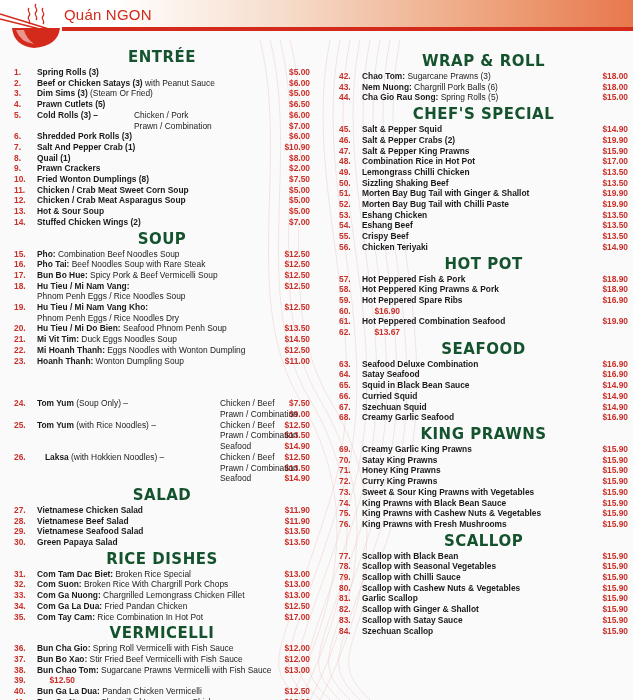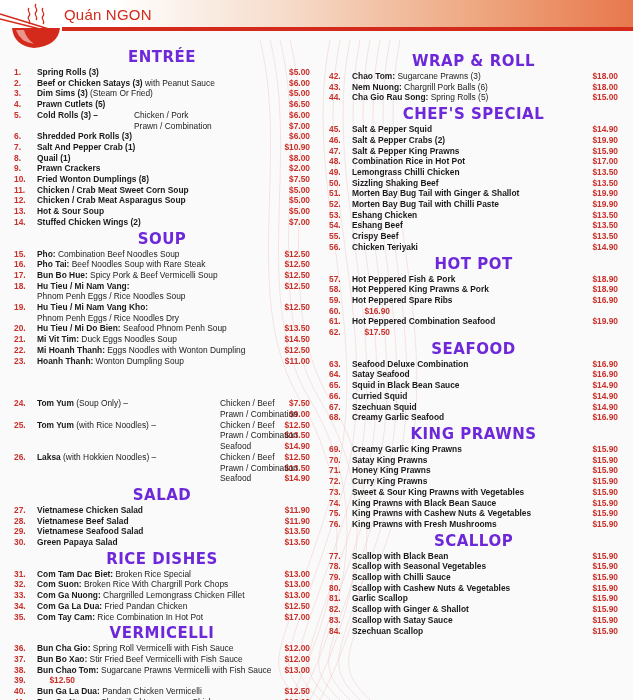--- a/index.html
+++ b/index.html
@@ -22,23 +22,23 @@
     position: absolute; left: 62px; top: 27px; width: 571px; height: 4px;
     background: #d42a1c; z-index: 2;
   }
   .logo { position: absolute; left: 0; top: 0; width: 64px; height: 50px; z-index: 3; }
   .brand {
     position: absolute; left: 64px; top: 6px; z-index: 3;
     font-size: 15px; color: #d42a1c; font-weight: normal; letter-spacing: 0.2px; text-align: center;
   }
   .col { position: absolute; top: 46px; z-index: 2; }
   .col.left { left: 14px; width: 296px; }
-  .col.right { left: 329px; width: 289px; top: 50px; }
+  .col.right { left: 339px; width: 289px; top: 50px; }
   .section-title {
-    text-align: center; color: #6d28d9; font-weight: bold;
+    text-align: center; color: #14532d; font-weight: bold;
     font-family: "DejaVu Sans", sans-serif; letter-spacing: 0.5px;
     font-size: 15px; line-height: 17px; margin: 3px 0 1px 0; text-transform: uppercase;
     transform: scaleY(1.05);
   }
   .item {
     display: flex; align-items: flex-start;
     font-size: 8.4px; line-height: 10.7px; color: #1a1a1a;
   }
   .num { width: 23px; color: #c8302a; font-weight: bold; flex: none; }
   .desc { flex: 1; white-space: nowrap; overflow: hidden; }
@@ -239,21 +239,21 @@
         <span class="desc"></span>
         <span class="sub" style="position: absolute; left: 206px;">Prawn / Combination</span>
         <span class="price">$13.50</span>
       </div>
       <div class="item" style="position: relative;">
         <span class="num"></span>
         <span class="desc"></span>
         <span class="sub" style="position: absolute; left: 206px;">Seafood</span>
         <span class="price">$14.90</span>
       </div>
-      <div class="item" style="position: relative;">
+      <div class="item" style="position: relative; gap: 8px;">
         <span class="num">26.</span>
         <span class="desc"><b>Laksa</b><span class="sub"> (with Hokkien Noodles) –</span></span>
         <span class="sub" style="position: absolute; left: 206px;">Chicken / Beef</span>
         <span class="price">$12.50</span>
       </div>
       <div class="item" style="position: relative;">
         <span class="num"></span>
         <span class="desc"></span>
         <span class="sub" style="position: absolute; left: 206px;">Prawn / Combination</span>
         <span class="price">$13.50</span>
@@ -452,21 +452,21 @@
         <span class="num">60.</span>
         <span class="price">$16.90</span>
       </div>
       <div class="item">
         <span class="num">61.</span>
         <span class="desc"><b>Hot Peppered Combination Seafood</b></span>
         <span class="price">$19.90</span>
       </div>
       <div class="item">
         <span class="num">62.</span>
-        <span class="price">$17.50</span>
+        <span class="price">$13.67</span>
       </div>
     </div>
     <div class="section">
       <div class="section-title">Seafood</div>
       <div class="item">
         <span class="num">63.</span>
         <span class="desc"><b>Seafood Deluxe Combination</b></span>
         <span class="price">$16.90</span>
       </div>
       <div class="item">

